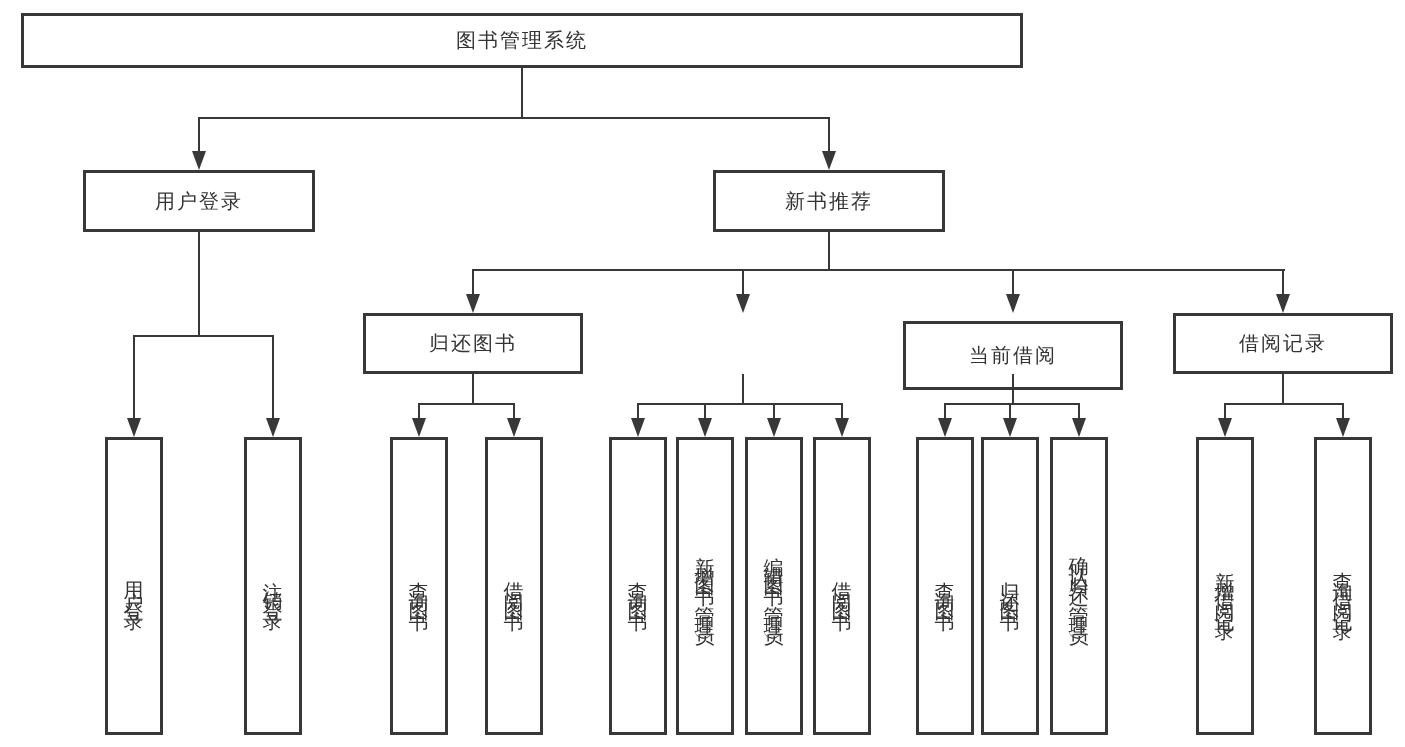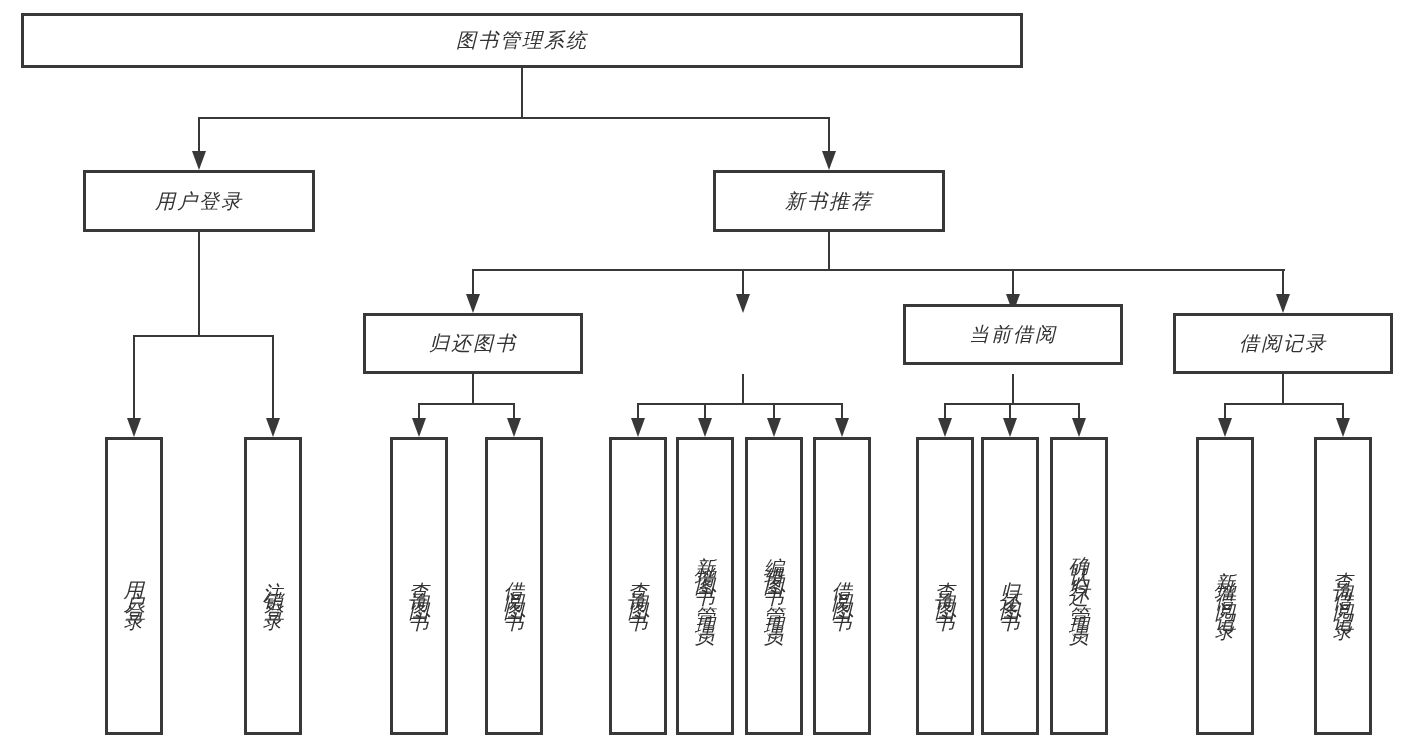--- a/index.html
+++ b/index.html
@@ -1,18 +1,18 @@
 <!DOCTYPE html>
 <html><head>
 <meta charset="utf-8">
 <style>
   html,body{margin:0;padding:0;background:#fff;}
   #canvas{
     position:relative;width:1405px;height:747px;background:#ffffff;overflow:hidden;
-    font-family:"Liberation Sans","DejaVu Sans",sans-serif;color:#333333;font-style:italic;
+    font-family:"Liberation Sans","DejaVu Sans",sans-serif;color:#333333;
   }
   .box{
     position:absolute;box-sizing:border-box;border:3px solid #383838;background:#ffffff;
     display:flex;align-items:center;justify-content:center;
   }
   .hlabel{font-size:20px;letter-spacing:2px;color:#333333;white-space:nowrap;}
   .vlabel{
     writing-mode:vertical-rl;text-orientation:mixed;
     font-size:20px;letter-spacing:10px;line-height:1;color:#333333;white-space:nowrap;
   }
@@ -65,21 +65,21 @@
   <div class="vl" style="left:742px;top:269px;height:26px;"></div>
   <div class="ar" style="left:736px;top:294px;"></div>
   <div class="vl" style="left:1012px;top:269px;height:26px;"></div>
   <div class="ar" style="left:1006px;top:294px;"></div>
   <div class="vl" style="left:1282px;top:269px;height:26px;"></div>
   <div class="ar" style="left:1276px;top:294px;"></div>
 
   <div class="box" style="left:363px;top:313px;width:220px;height:61px;">
     <span class="hlabel">归还图书</span>
   </div>
-  <div class="box" style="left:903px;top:304px;width:220px;height:61px;">
+  <div class="box" style="left:903px;top:321px;width:220px;height:69px;">
     <span class="hlabel">当前借阅</span>
   </div>
   <div class="box" style="left:1173px;top:313px;width:220px;height:61px;">
     <span class="hlabel">借阅记录</span>
   </div>
 
   <div class="vl" style="left:472px;top:374px;height:31px;"></div>
   <div class="hl" style="left:418px;top:403px;width:97px;"></div>
   <div class="vl" style="left:418px;top:403px;height:16px;"></div>
   <div class="ar" style="left:412px;top:418px;"></div>

